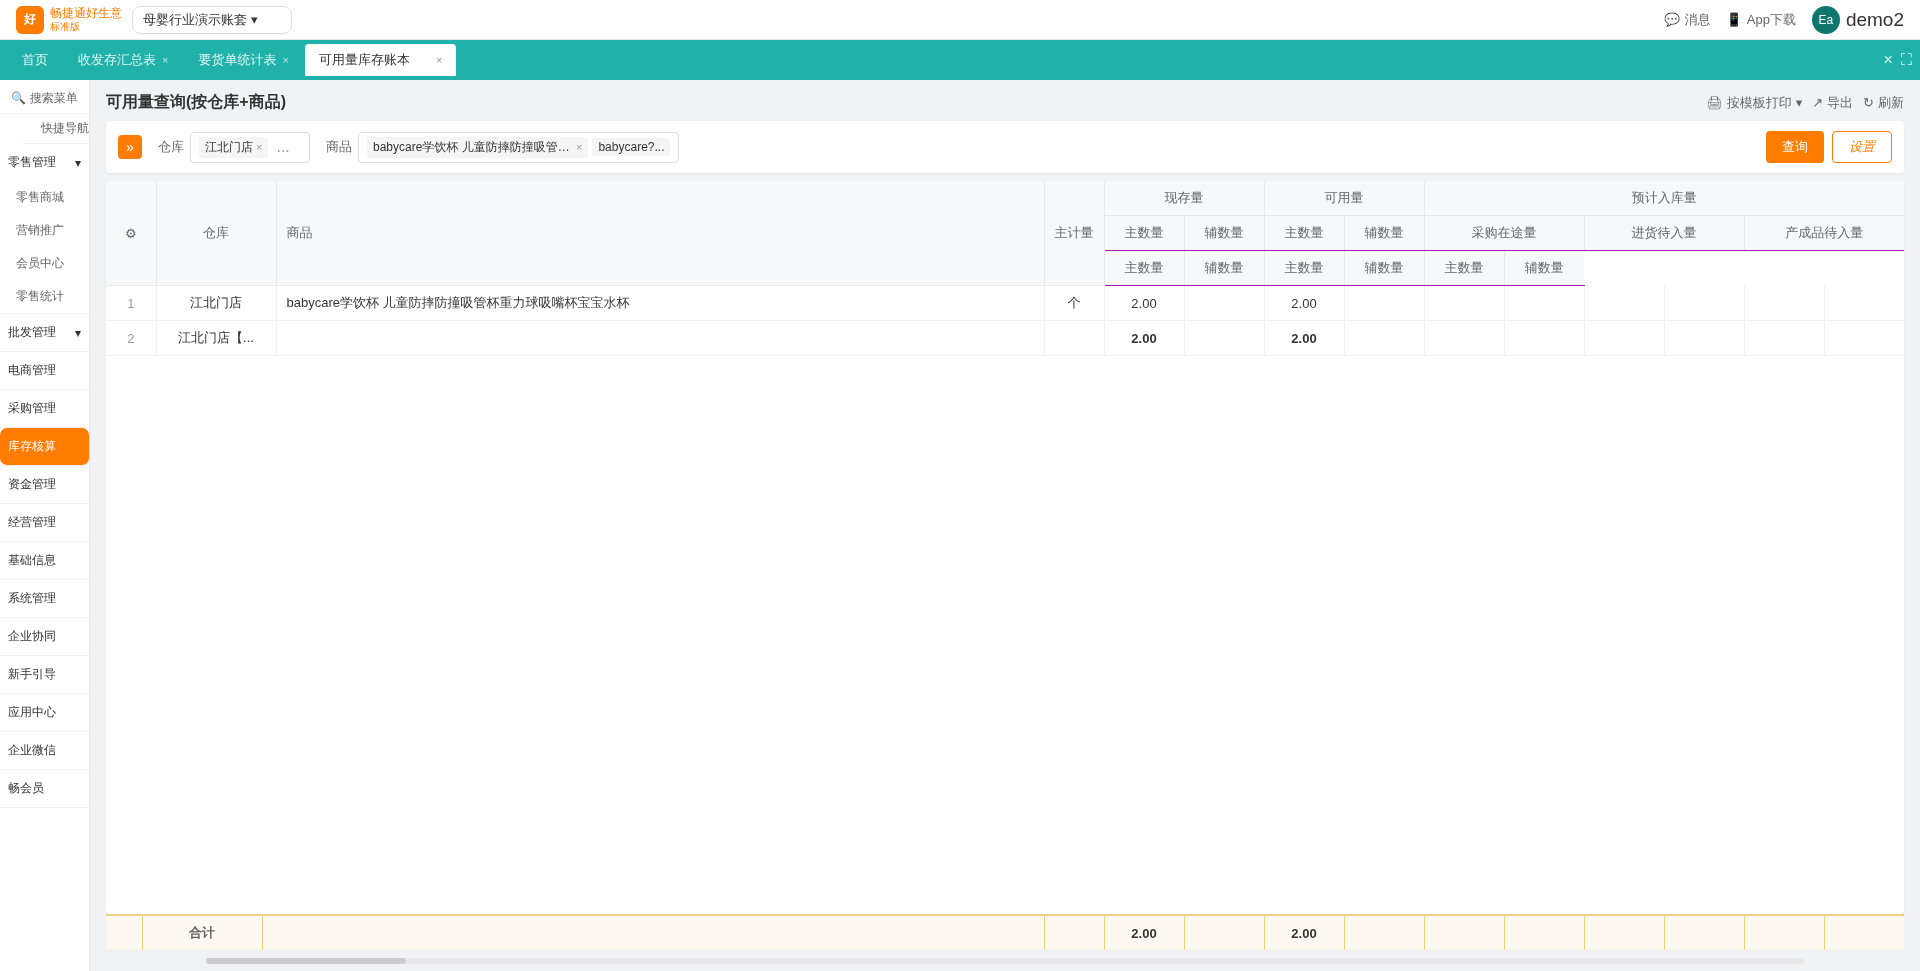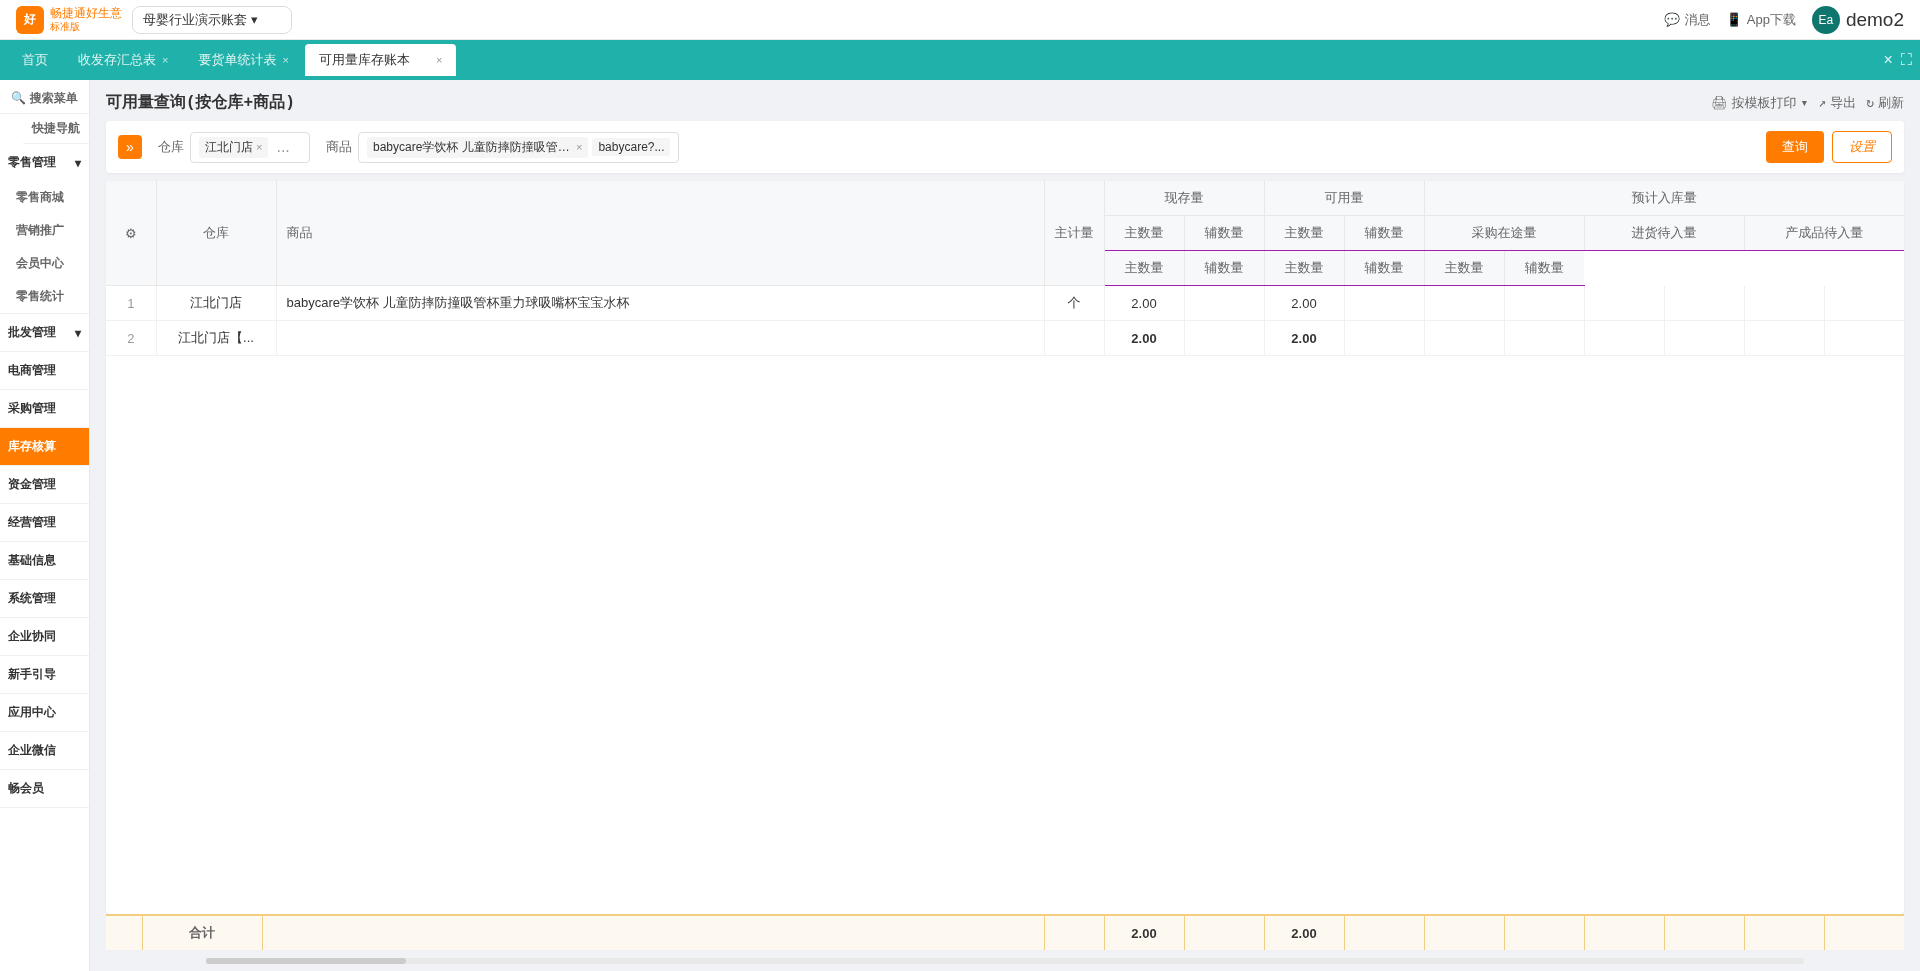--- a/index.html
+++ b/index.html
@@ -23,34 +23,34 @@
     .tab.active { background: #fff; color: #333; border-radius: 4px 4px 0 0; gap: 26px; }
     .tab .close-btn { font-size: 11px; color: rgba(255,255,255,0.7); cursor: pointer; }
     .tab.active .close-btn { color: #999; }
     .tab-close-all { margin-left: auto; color: rgba(255,255,255,0.85); cursor: pointer; font-size: 16px; display: flex; align-items: center; gap: 8px; }
     .expand-icon { color: rgba(255,255,255,0.85); cursor: pointer; font-size: 16px; }
 
     
     .main-layout { display: flex; flex: 1; overflow: hidden; }
 
     
-    .sidebar { width: 90px; background: #fff; border-right: 1px solid #e8e8e8; display: flex; flex-direction: column; flex-shrink: 0; overflow-y: auto; font-weight: bold; }
+    .sidebar { width: 90px; background: #fff; border-right: 1px solid #e8e8e8; display: flex; flex-direction: column; flex-shrink: 0; overflow-y: auto; }
     .sidebar-search { padding: 10px 8px 6px; font-size: 12px; color: #666; cursor: pointer; text-align: center; border-bottom: 1px solid #f0f0f0; }
-    .sidebar-nav { padding: 6px 0; font-size: 12px; color: #666; cursor: pointer; text-align: center; border-bottom: 1px solid #f0f0f0; margin-left: 23px; }
+    .sidebar-nav { padding: 6px 0; font-size: 12px; color: #666; cursor: pointer; text-align: right; border-bottom: 1px solid #f0f0f0; margin-left: 23px; }
     .sidebar-section { border-bottom: 1px solid #f0f0f0; }
     .sidebar-item { padding: 10px 8px; font-size: 12px; color: #333; cursor: pointer; text-align: center; display: flex; align-items: center; justify-content: space-between; }
-    .sidebar-item.active { background: #ff7c00; color: #fff; }
+    .sidebar-item.active { background: #ff7c00; color: #fff; border-radius: 7px; }
     .sidebar-sub-item { padding: 8px 8px 8px 16px; font-size: 12px; color: #666; cursor: pointer; }
     .sidebar-section-header { padding: 10px 8px; font-size: 12px; color: #333; cursor: pointer; display: flex; align-items: center; justify-content: space-between; }
 
     
     .content { flex: 1; display: flex; flex-direction: column; overflow: hidden; background: #f0f2f5; }
 
     
-    .page-header { padding: 12px 16px 8px; background: #f0f2f5; display: flex; align-items: center; justify-content: space-between; flex-shrink: 0; font-family: Liberation Mono, monospace; }
+    .page-header { padding: 12px 16px 8px; background: #f0f2f5; display: flex; align-items: center; justify-content: space-between; flex-shrink: 0; }
     .page-title { font-size: 16px; font-weight: 600; color: #333; }
     .page-actions { display: flex; align-items: center; gap: 10px; }
     .page-action-btn { display: flex; align-items: center; gap: 4px; font-size: 13px; color: #666; cursor: pointer; }
 
     
     .filter-area { background: #fff; margin: 0 16px 8px; border-radius: 4px; padding: 10px 12px; display: flex; align-items: center; gap: 16px; flex-shrink: 0; box-shadow: 0 1px 3px rgba(0,0,0,0.05); }
     .filter-expand-btn { width: 24px; height: 24px; background: #ff7c00; border-radius: 4px; display: flex; align-items: center; justify-content: center; cursor: pointer; color: #fff; font-size: 14px; flex-shrink: 0; }
     .filter-field { display: flex; align-items: center; gap: 6px; }
     .filter-label { color: #666; font-size: 13px; white-space: nowrap; }
     .filter-input { border: 1px solid #ddd; border-radius: 4px; padding: 4px 8px; font-size: 13px; min-width: 80px; display: flex; align-items: center; gap: 4px; background: #fff; }

